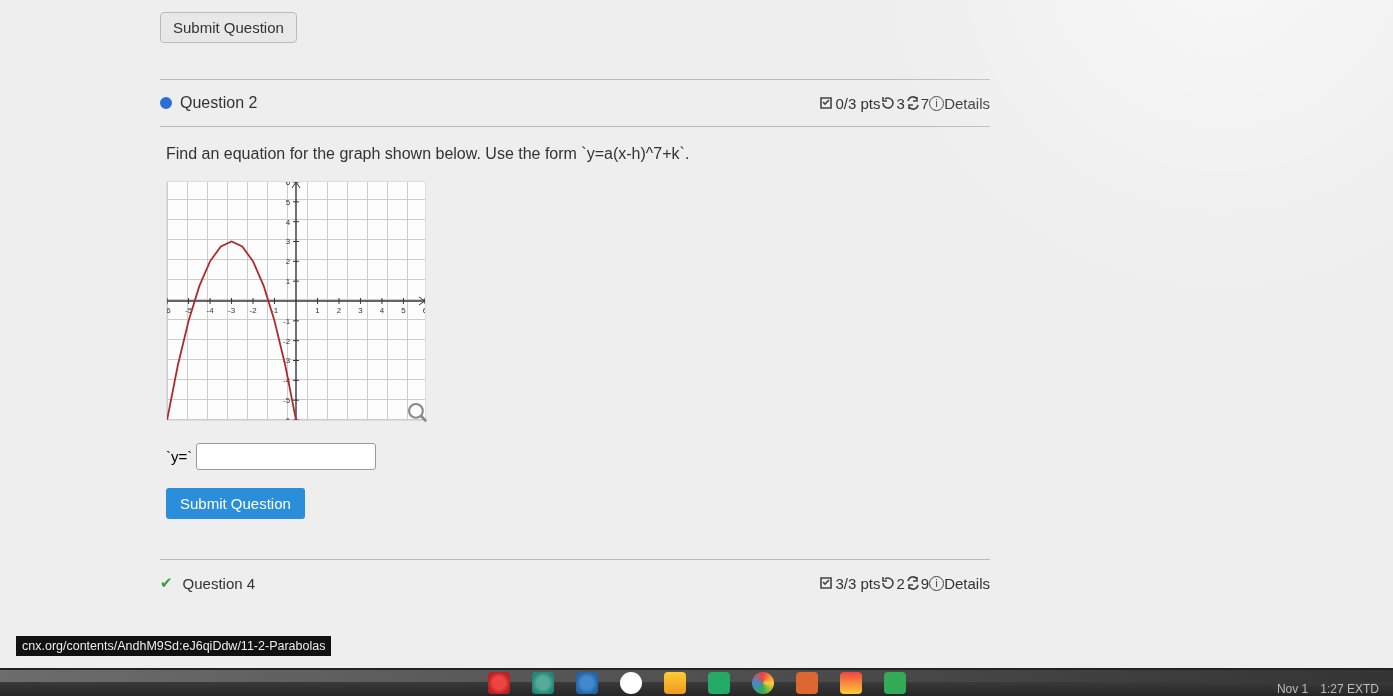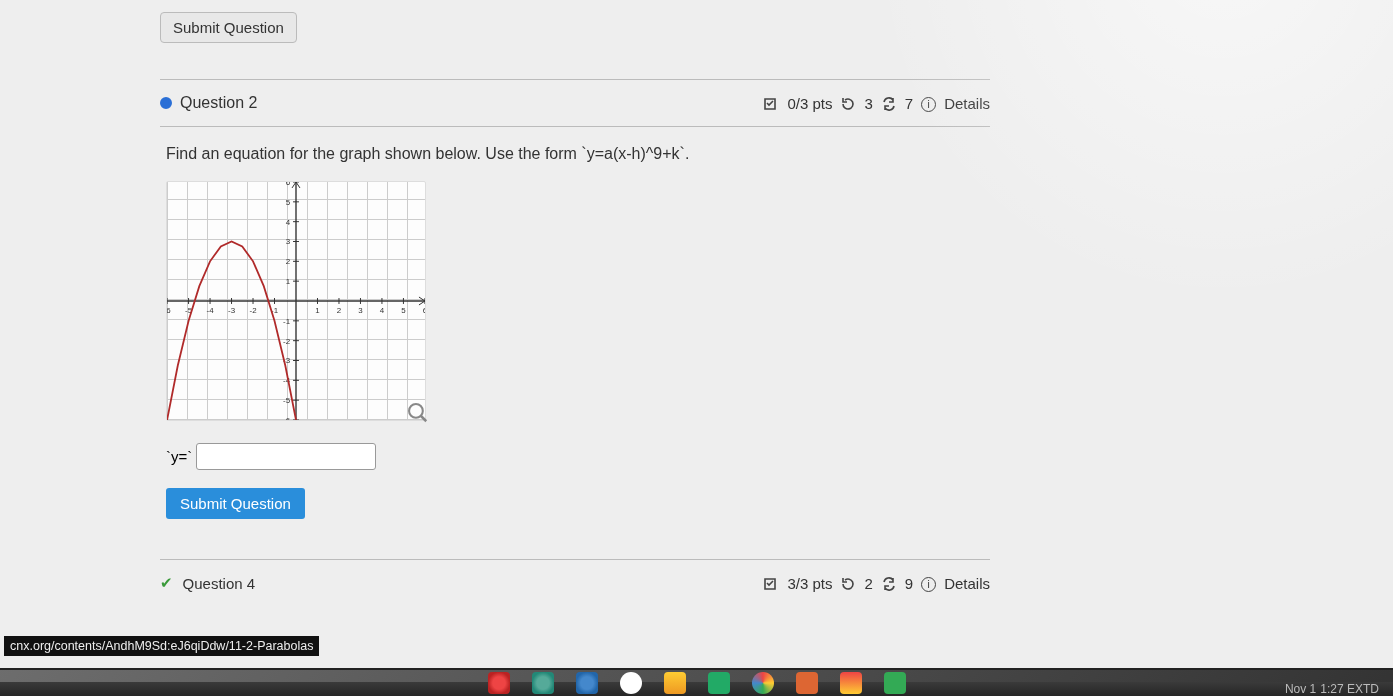--- a/index.html
+++ b/index.html
@@ -62,21 +62,21 @@
     border-bottom: 1px solid #bbb;
     padding: 14px 0;
     margin-top: 18px;
   }
   .q-left { display: flex; align-items: center; gap: 8px; font-size: 16px; color: #333; }
   .dot {
     width: 12px; height: 12px; border-radius: 50%;
     background: #2a6fd6;
     border: 3px solid #2a6fd6;
   }
-  .q-right { display: flex; align-items: flex-end; gap: 8px; font-size: 15px; color: #333; }
+  .q-right { display: flex; align-items: center; font-size: 15px; color: #333; }
   .ico {
     display: inline-flex; align-items: center; justify-content: center;
     width: 16px; height: 16px;
   }
   .ico svg { width: 16px; height: 16px; stroke: #444; fill: none; stroke-width: 1.6; }
   .ico-circle { border: 1.5px solid #444; border-radius: 50%; width: 15px; height: 15px; font-size: 10px; line-height: 13px; text-align: center; }
 
   
   .q-body { padding: 18px 6px; }
   .prompt { font-size: 16px; color: #333; }
@@ -151,41 +151,41 @@
   }
   .check { color: #3a9a3a; margin-right: 4px; }
   .q-next-left { display: flex; align-items: center; gap: 6px; }
   .strike-covered {
     position: relative;
   }
 
   
   .url-tooltip {
     position: absolute;
-    left: 4px;
+    left: 16px;
     bottom: 12px;
     background: #111;
     color: #eee;
     font-size: 12.5px;
     padding: 3px 6px;
     z-index: 40;
     font-family: Arial, sans-serif;
   }
 
   
   .taskbar {
     position: absolute;
     left: 0; right: 0; bottom: 0;
     height: 14px;
     background: linear-gradient(#3a3a3a, #262626);
     display: flex;
     justify-content: flex-end;
     align-items: center;
     padding-right: 14px;
-    gap: 4px;
+    gap: 12px;
     color: #bbb;
     font-size: 12px;
     z-index: 30;
   }
   .taskbar .icons {
     position: absolute;
     left: 50%;
     transform: translateX(-50%);
     bottom: 0;
     display: flex; gap: 22px; align-items: center;
@@ -232,21 +232,21 @@
               </svg>
           </span>
           <span>7</span>
           <span class="ico-circle">i</span>
           <a href="#" style="color:#333;text-decoration:none">Details</a>
         </div>
       </div>
 
       
       <div class="q-body">
-        <div class="prompt">Find an equation for the graph shown below. Use the form `y=a(x-h)^9+k`.</div>
+        <div class="prompt">Find an equation for the graph shown below. Use the form `y=a(x-h)^7+k`.</div>
 
         
         <div class="chart-wrap">
           <svg viewBox="0 0 260 240">
             <g id="chart-g">
                 <line x1="0" y1="120" x2="260" y2="120" stroke="#333" stroke-width="1.4"></line>
                 <line x1="130" y1="240" x2="130" y2="0" stroke="#333" stroke-width="1.4"></line>
                 <path d="M 254 116 L 260 120 L 254 124" stroke="#333" fill="none"></path>
                 <path d="M 126 6 L 130 0 L 134 6" stroke="#333" fill="none"></path>
                 <line x1="0" y1="117" x2="0" y2="123" stroke="#333"></line>

